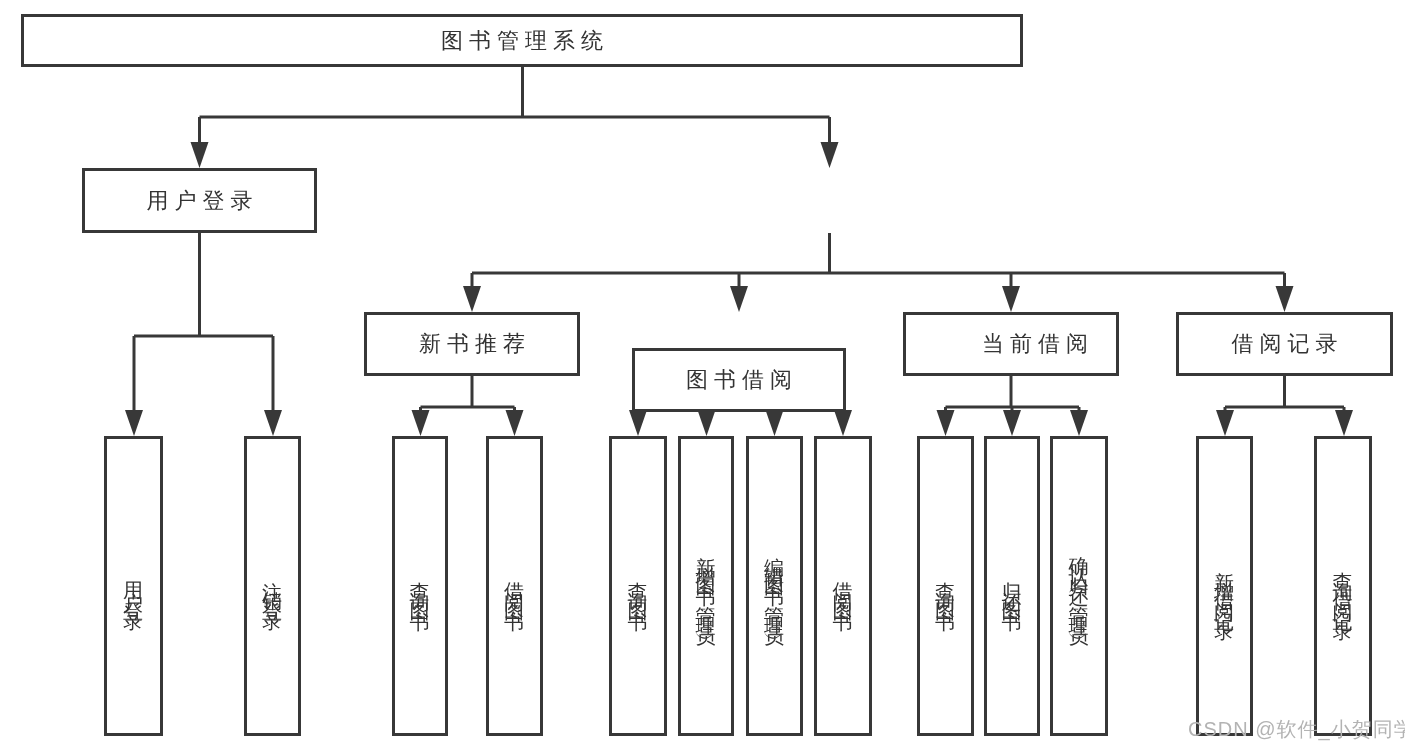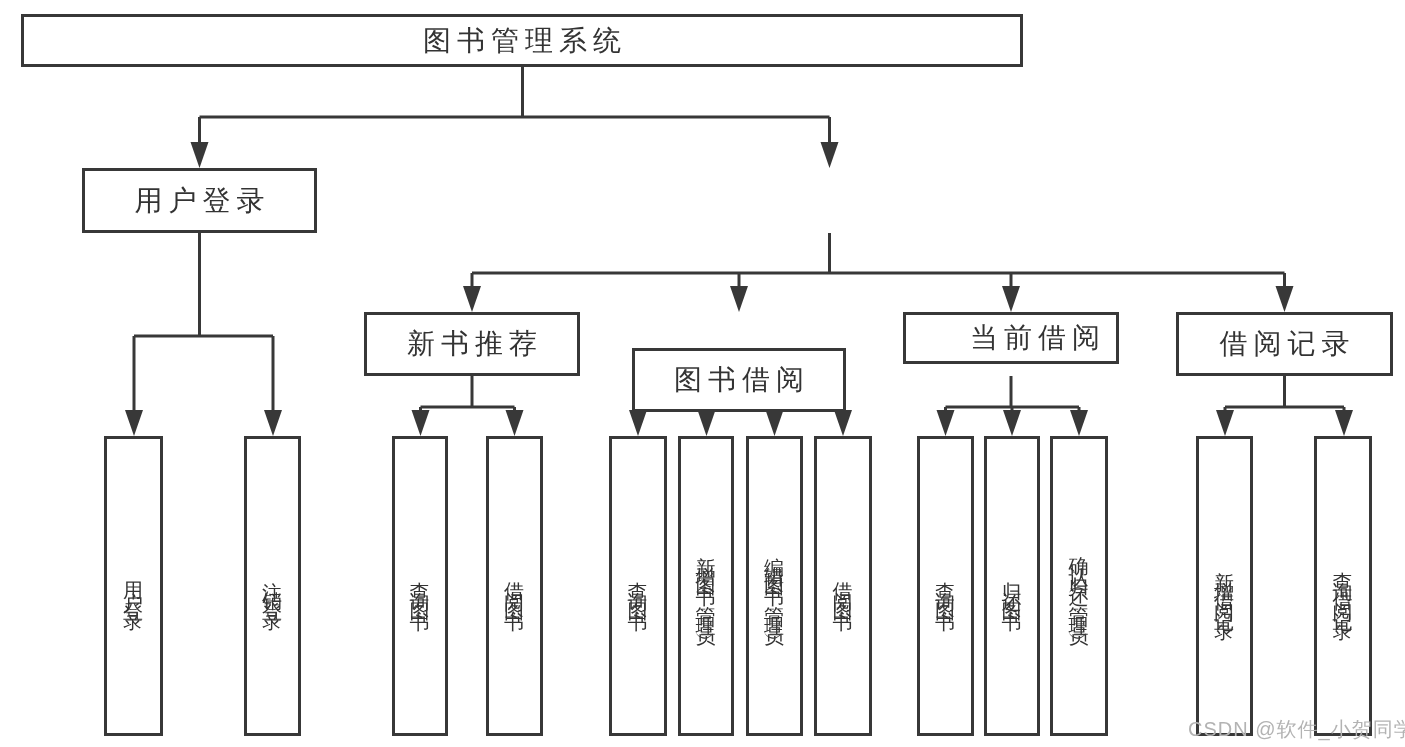--- a/index.html
+++ b/index.html
@@ -14,21 +14,21 @@
   }
   svg.wires { position: absolute; left: 0; top: 0; }
   .node {
     position: absolute;
     box-sizing: border-box;
     border: 3px solid #383838;
     background: #ffffff;
     display: flex;
     align-items: center;
     justify-content: center;
-    font-size: 28px;
+    font-size: 22px;
     letter-spacing: 6px;
     text-indent: 6px;
     white-space: nowrap;
     z-index: 2;
   }
   .leaf {
     position: absolute;
     top: 436px;
     height: 300px;
     box-sizing: border-box;
@@ -136,21 +136,21 @@
   <div class="node" style="left:82px; top:168px; width:235px; height:65px;">
     <span>用户登录</span>
   </div>
 
   <div class="node" style="left:364px; top:312px; width:216px; height:64px;">
     <span>新书推荐</span>
   </div>
   <div class="node" style="left:632px; top:312px; width:214px; height:64px;margin-top:36px;">
     <span>图书借阅</span>
   </div>
-  <div class="node" style="left:903px; top:312px; width:216px; height:52px;padding-left:48px;">
+  <div class="node" style="left:903px; top:312px; width:216px; height:64px;padding-left:48px;">
     <span>当前借阅</span>
   </div>
   <div class="node" style="left:1176px; top:312px; width:217px; height:64px;">
     <span>借阅记录</span>
   </div>
 
   <div class="leaf" style="left:104px; width:59px;">
     <span>用户登录</span>
   </div>
   <div class="leaf" style="left:244px; width:57px;">

